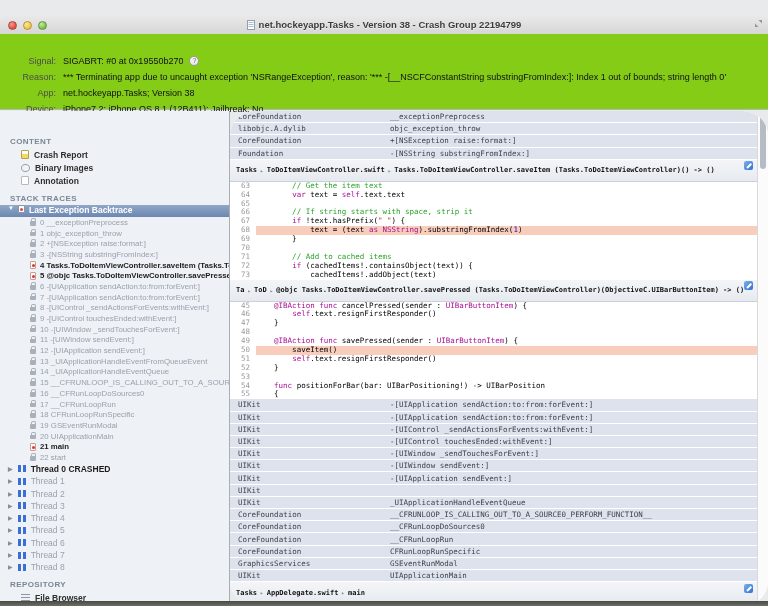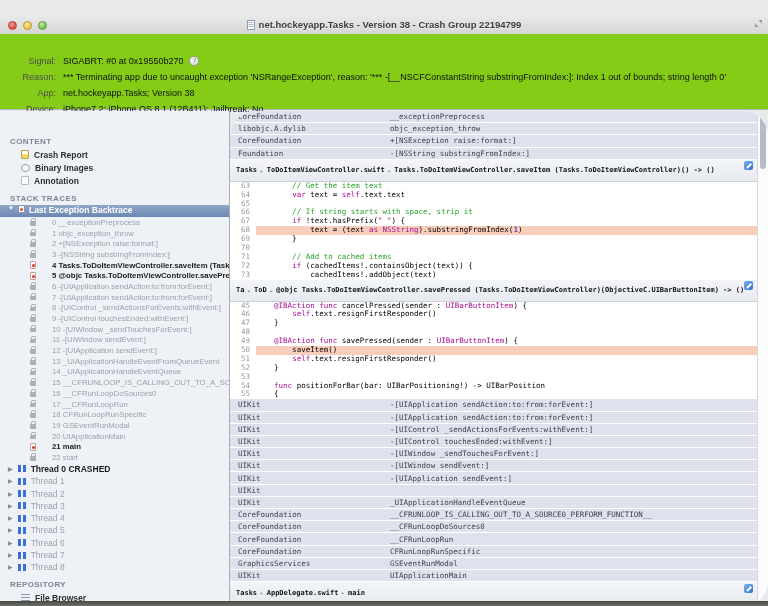--- a/index.html
+++ b/index.html
@@ -37,21 +37,21 @@
 
   
   .sidebar { width:230px; flex-shrink:0; background:#eef1f5; border-right:1px solid #a9aeb5; padding-top:24px; overflow:hidden; }
   .section-title { font-size:8px; font-weight:bold; color:#7b8794; letter-spacing:.4px; padding-left:10px; height:13px; line-height:13px; }
   .section-gap { margin-top:5px; }
   .side-item { display:flex; align-items:center; gap:5px; height:13px; padding-left:21px; font-size:8.5px; font-weight:bold; color:#2f2f2f; }
   .bt-row { display:flex; gap:4px; height:12px; padding-left:8px; font-size:8.5px; font-weight:bold; color:#fff;
             background:linear-gradient(#92a7c7,#6b87b2); }
   .disc { font-size:6px; line-height:1; }
   .bt-row .disc { color:#fff; }
-  .frame-item { display:flex; align-items:center; gap:16px; height:10.7px; padding-left:30px; font-size:7.8px; color:#9aa2ad; white-space:nowrap; overflow:hidden; }
+  .frame-item { display:flex; align-items:center; gap:4px; height:10.7px; padding-left:30px; font-size:7.8px; color:#9aa2ad; white-space:nowrap; overflow:hidden; }
   .frame-item.strong { color:#1c1c1c; font-weight:bold; }
   .thread-item { display:flex; align-items:center; gap:5px; height:12.3px; padding-left:8px; font-size:8.5px; color:#9aa2ad; }
   .thread-item .disc { color:#8a8f96; }
   .thread-item.strong { color:#1c1c1c; font-weight:bold; }
 
   
   .icon-crash-report { width:8px; height:9px; background:linear-gradient(180deg,#fefefe 45%,#f6d964 45%); border:1px solid #b3a04a; border-radius:1px; flex-shrink:0; }
   .icon-binary-images { width:9px; height:8px; background:#f2f3f5; border:1px solid #9aa0a8; border-radius:50%; flex-shrink:0; }
   .icon-description { width:8px; height:9px; background:#fff; border:1px solid #b4b9bf; border-radius:1px; flex-shrink:0; }
   .icon-backtrace { width:7px; height:8px; background:#fff; border:1px solid #8896ad; border-radius:1px; position:relative; flex-shrink:0; }

